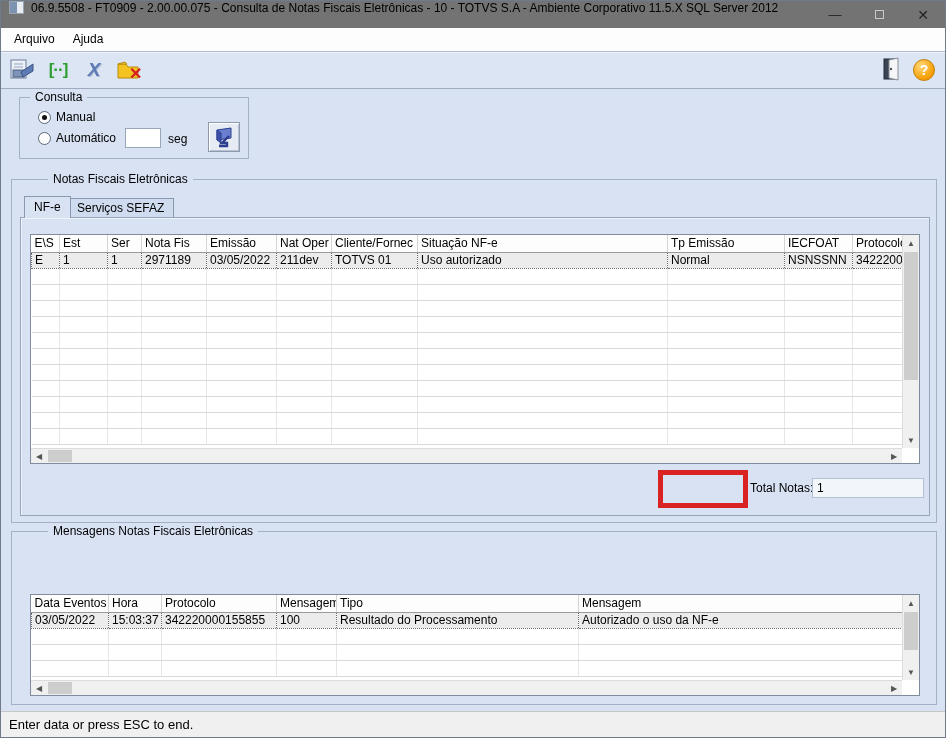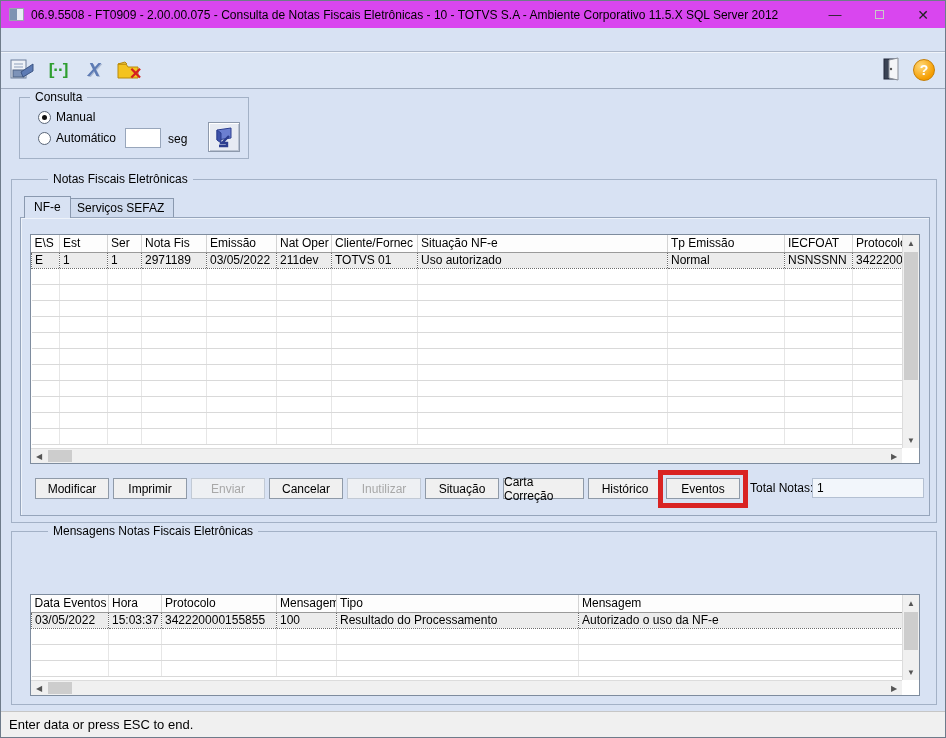--- a/index.html
+++ b/index.html
@@ -3,22 +3,22 @@
 <meta charset="utf-8">
 <style>
   * { margin:0; padding:0; box-sizing:border-box; }
   html,body { background:#9aa7b8; }
   body { font-family:"Liberation Sans", sans-serif; font-size:12px; color:#000; }
 
   .window{ position:relative; width:946px; height:738px; background:#d8e2f3;
            border:1px solid #6e7b8a; overflow:hidden; }
 
   
-  .titlebar{ position:absolute; top:0; left:0; width:100%; height:27px; background:#d946ef;
-             display:flex; align-items:center; }
+  .titlebar{ position:absolute; top:0; left:0; width:100%; height:27px; background:#737373;
+             display:flex; }
   .app-icon{ width:15px; height:13px; margin:0 7px 0 8px; border:1px solid #9aa4b0;
              background:linear-gradient(90deg,#7d93b2 0 55%, #e8edf4 55% 100%); }
   .title-text{ flex:1; font-size:12px; white-space:nowrap; overflow:hidden; }
   .win-btn{ width:44px; height:27px; display:flex; align-items:center; justify-content:center;
             font-size:13px; color:#222; }
   .win-btn.max span{ display:block; width:9px; height:9px; border:1px solid #c9c9c9; }
   .win-btn.close{ font-size:14px; }
 
   
   .menubar{ position:absolute; top:27px; left:0; width:100%; height:23px; background:#fdfdfd;
@@ -110,20 +110,24 @@
   <div class="titlebar">
     <div class="app-icon"></div>
     <div class="title-text">06.9.5508 - FT0909 - 2.00.00.075 - Consulta de Notas Fiscais Eletrônicas - 10 - TOTVS S.A - Ambiente Corporativo 11.5.X SQL Server 2012</div>
     <div class="win-btn">—</div>
     <div class="win-btn max">
         <span></span>
       </div>
     <div class="win-btn close">✕</div>
   </div>
 
+  <div class="menubar">
+    <div class="menu-item">Arquivo</div>
+    <div class="menu-item">Ajuda</div>
+  </div>
 
   <div class="toolbar">
     <div class="tool-ico">
       <svg width="26" height="24" viewBox="0 0 26 24">
         <rect x="2" y="2" width="15" height="18" fill="#eef2f8" stroke="#6d7f9b"></rect>
         <line x1="5" y1="6" x2="14" y2="6" stroke="#8ea0bb"></line>
         <line x1="5" y1="9" x2="14" y2="9" stroke="#8ea0bb"></line>
         <rect x="4" y="12" width="11" height="7" fill="#7d93b8" stroke="#4f6384"></rect>
         <polygon points="12,14 24,6 24,13 14,19" fill="#5d7bb4" stroke="#3d5684"></polygon>
       </svg>
@@ -376,31 +380,20 @@
         <div class="thumb" style="top:17px; height:128px;"></div>
         <div class="arr" style="bottom:0;">▼</div>
       </div>
       <div class="hscroll" style="right:17px;">
         <div class="arr" style="left:0;">◀</div>
         <div class="thumb" style="left:17px; width:24px;"></div>
         <div class="arr" style="right:0;">▶</div>
       </div>
     </div>
 
-    <div class="btn-row" style="left:23px; top:298px;">
-      <div class="btn" style="width:74px">Modificar</div>
-      <div class="btn" style="width:74px">Imprimir</div>
-      <div class="btn disabled" style="width:74px">Enviar</div>
-      <div class="btn" style="width:74px">Cancelar</div>
-      <div class="btn disabled" style="width:74px">Inutilizar</div>
-      <div class="btn" style="width:74px">Situação</div>
-      <div class="btn" style="width:81px">Carta Correção</div>
-      <div class="btn" style="width:74px">Histórico</div>
-      <div class="btn" style="width:74px">Eventos</div>
-    </div>
     <div class="highlight-rect" style="left: 646px; top: 290px; width: 90px; height: 38px; border-color: rgb(217, 35, 35);"></div>
 
     <span class="total-label" style="left:738px; top:301px;">Total Notas:</span>
     <div class="total-field" style="left:800px; top:298px; width:112px;">1</div>
   </div>
 
   <div class="groupbox" style="left:10px; top:530px; width:926px; height:174px;">
     <span class="legend" style="left:36px;">Mensagens Notas Fiscais Eletrônicas</span>
 
     <div class="grid-box" style="left:18px; top:62px; width:890px; height:102px;">

